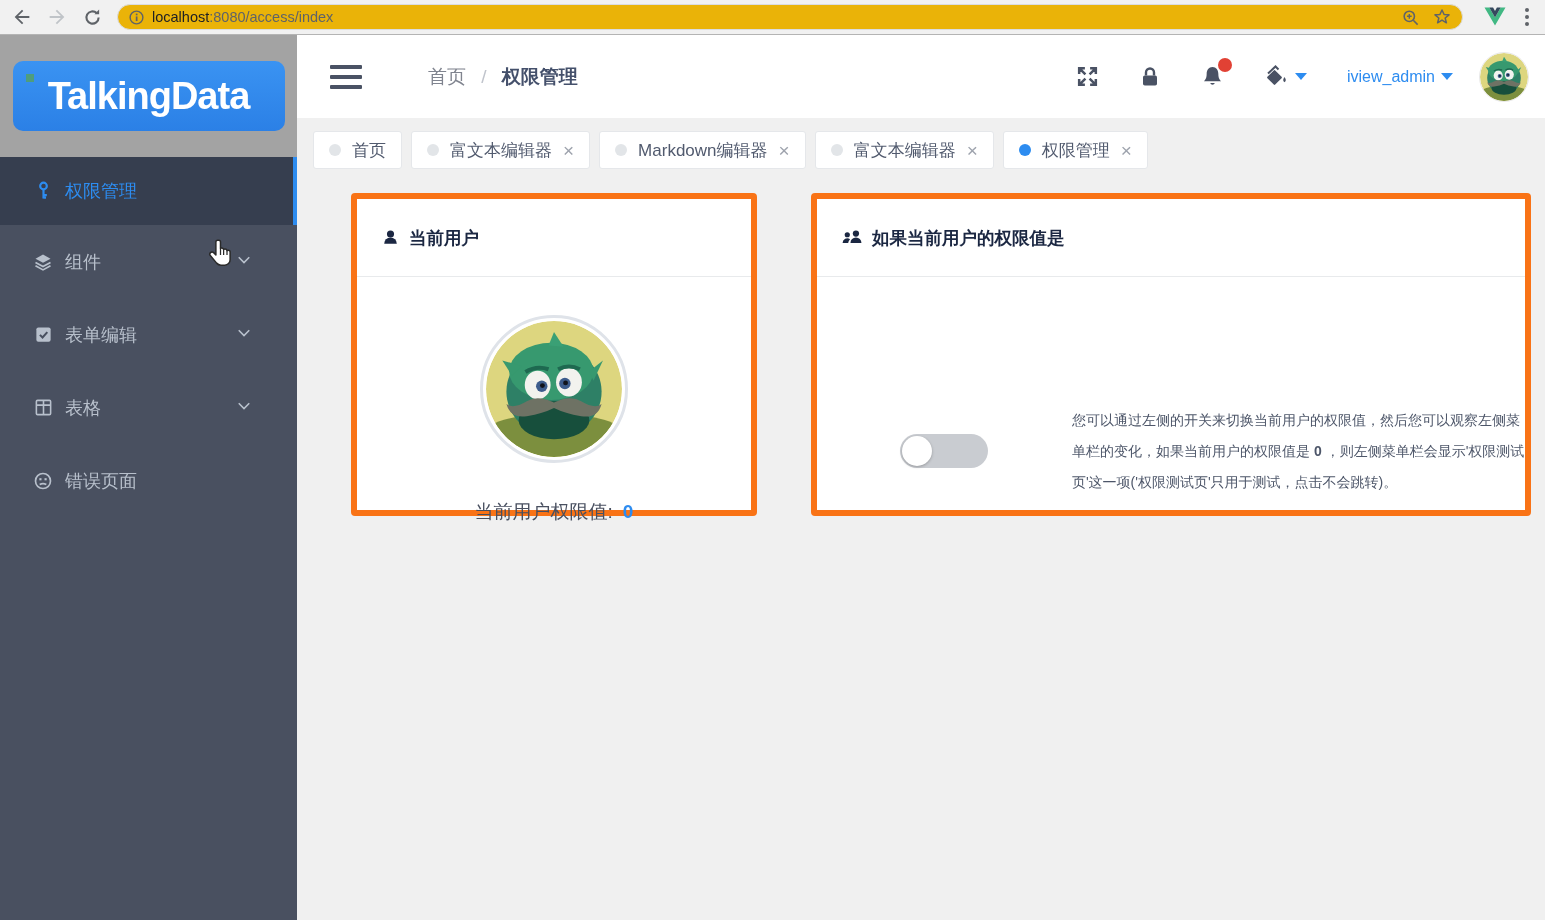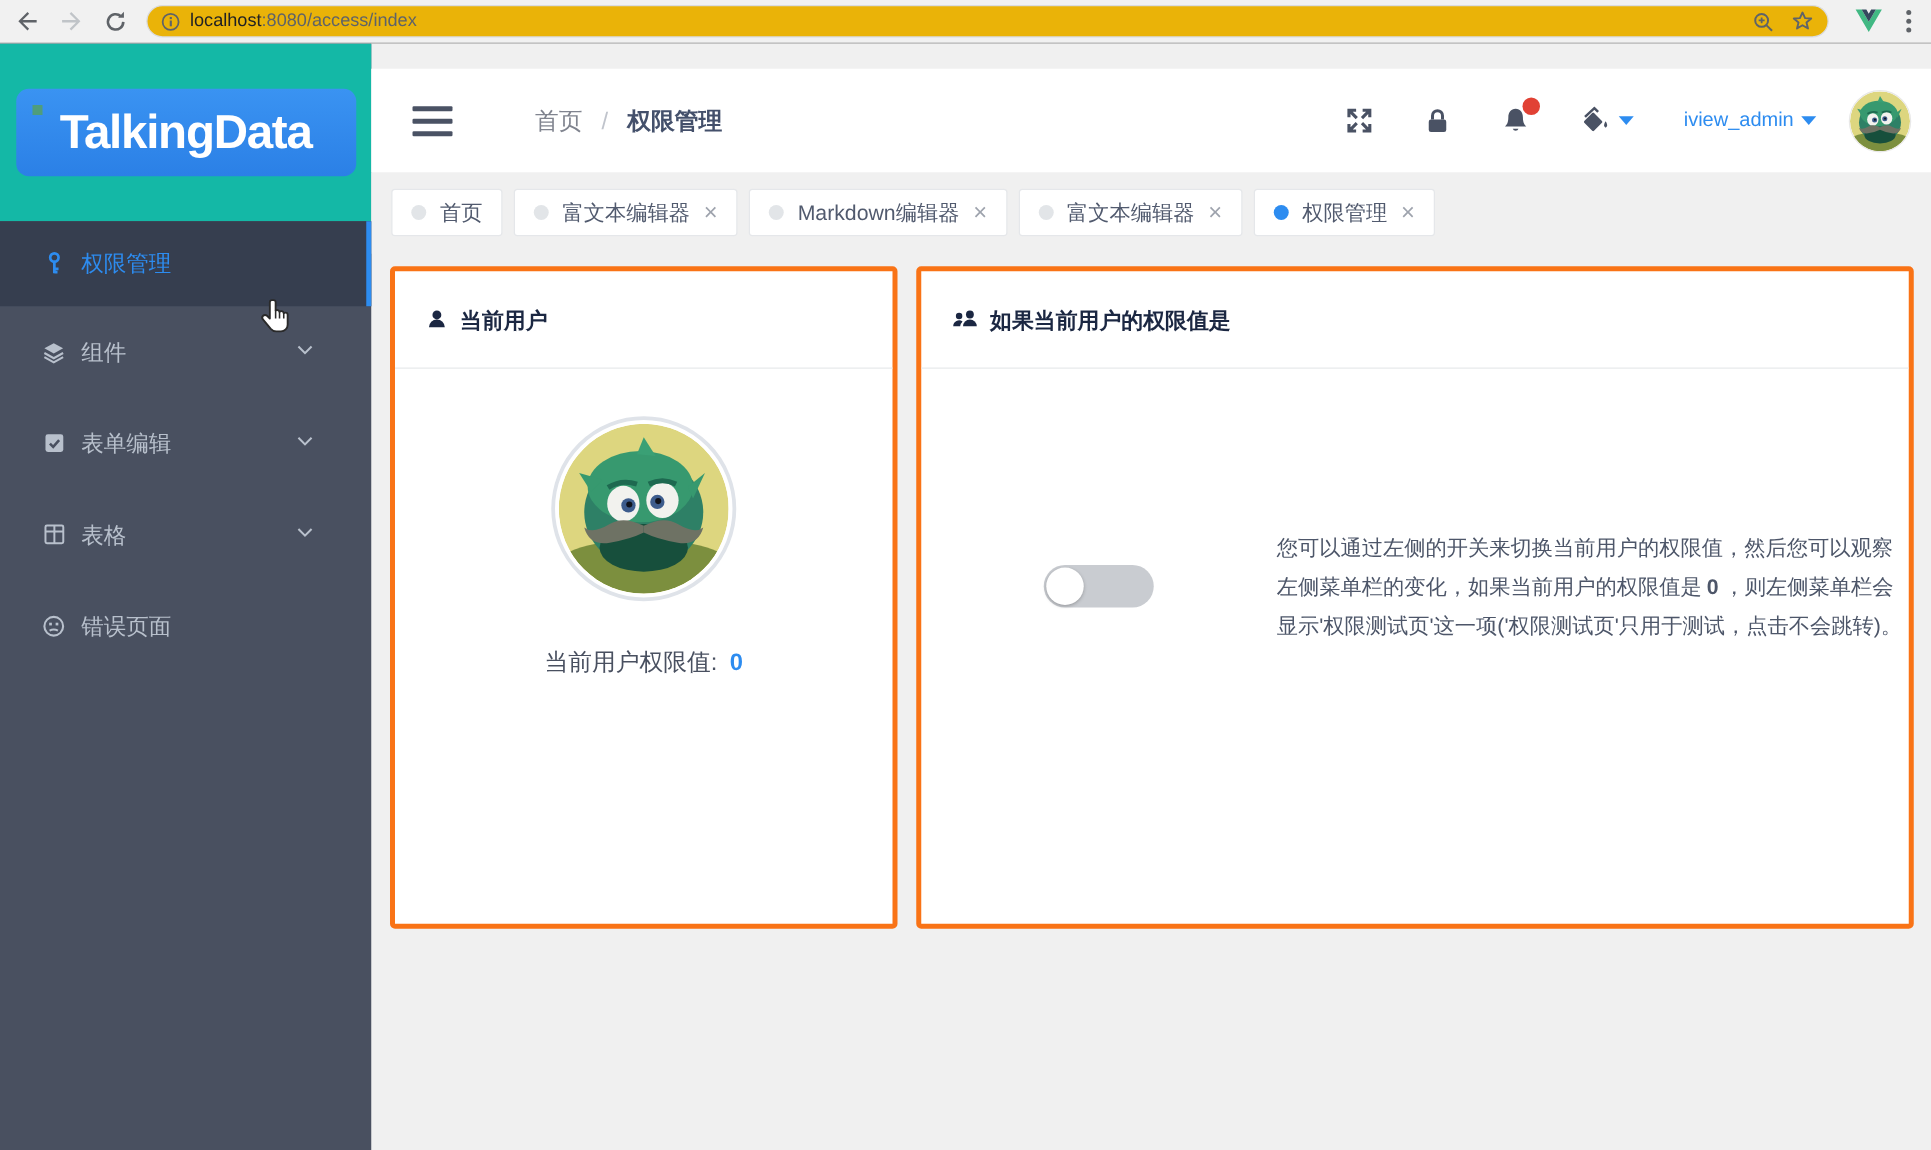--- a/index.html
+++ b/index.html
@@ -19,40 +19,40 @@
   .url-action { margin-left:12px; display:flex; align-items:center; cursor:pointer; }
   .ext-icon { margin:0 10px; display:flex; align-items:center; cursor:pointer; }
   .kebab { display:flex; flex-direction:column; gap:3px; padding:4px 8px; cursor:pointer; }
   .kebab i { width:4px; height:4px; border-radius:50%; background:#5f6368; }
 
   
   .app { display:flex; height:885px; }
 
   
   .sidebar { width:297px; background:#495060; flex:none; display:flex; flex-direction:column; }
-  .logo-wrap { height:142px; background:#14b8a6; display:flex; align-items:center; justify-content:center; }
+  .logo-wrap { height:122px; background:#a3a3a3; display:flex; align-items:center; justify-content:center; }
   .logo { position:relative; width:272px; height:70px; border-radius:10px;
     background:linear-gradient(180deg,#3a93f2,#2b80e6);
     display:flex; align-items:center; justify-content:center;
     color:#fff; font-size:38px; font-weight:bold; letter-spacing:-1px; cursor:pointer; }
   .logo i { position:absolute; left:13px; top:13px; width:8px; height:8px; background:#4f9d7c; }
   .menu { flex:1; }
   .menu-item { height:73px; display:flex; align-items:center; padding-left:33px;
     color:#b8c0cc; font-size:18px; cursor:pointer; position:relative; }
   .menu-item .mi-icon { width:20px; height:20px; margin-right:12px; display:flex;
     align-items:center; justify-content:center; }
   .menu-item.active { height:68px; background:#363e4f; color:#2d8cf0; }
   .menu-item.active::after { content:""; position:absolute; right:0; top:0; bottom:0;
     width:4px; background:#2d8cf0; }
   .mi-caret { position:absolute; right:44px; top:50%; transform:translateY(-50%); }
 
   
   .main { flex:1; display:flex; flex-direction:column; min-width:0; }
   .topbar { height:83px; background:#fff; display:flex; align-items:center;
-    padding:0 16px 0 33px;margin-top:20px; }
+    padding:0 16px 0 33px; }
   .hamburger { width:32px; height:24px; display:flex; flex-direction:column;
     justify-content:space-between; cursor:pointer; }
   .hamburger i { display:block; height:4px; background:#4a5264; border-radius:1px; }
   .breadcrumb { margin-left:66px; font-size:19px; }
   .bc-root { color:#80848f; cursor:pointer; }
   .bc-sep { color:#c0c4cc; margin:0 10px; }
   .bc-cur { color:#44506b; font-weight:bold; }
   .tb-spacer { flex:1; }
   .tb-icon { margin-left:38px; position:relative; display:flex; align-items:center; cursor:pointer; }
   .badge-dot { position:absolute; top:-6px; right:-7px; width:14px; height:14px;
@@ -68,39 +68,39 @@
   .tabbar { height:65px; background:#f0f0f0; padding:13px 0 0 16px; display:flex; gap:9px; }
   .tag { height:38px; background:#fff; border:1px solid #e5e7ea; border-radius:3px;
     display:inline-flex; align-items:center; padding:0 15px; font-size:17px; color:#515a6e;
     cursor:pointer; white-space:nowrap; }
   .tag .dot { width:12px; height:12px; border-radius:50%; background:#e2e5e8; margin-right:11px; }
   .tag.active .dot { background:#2d8cf0; }
   .tag .close { margin-left:11px; color:#9ea3ad; font-size:19px; line-height:1; cursor:pointer; }
 
   
   .content { flex:1; padding:10px 14px 0 15px; display:flex; gap:15px; align-items:flex-start; }
-  .card { background:#fff; border:4px solid #f97316; border-radius:4px; height:530px; }
+  .card { background:#fff; border:6px solid #f97316; border-radius:4px; height:323px;margin-left:39px; }
   .card-left { width:406px; flex:none; }
   .card-right { flex:1; min-width:0; }
   .card-header { height:78px; display:flex; align-items:center; padding:0 24px;
     font-size:17.5px; font-weight:bold; color:#1b2742; border-bottom:1px solid #e8eaec; }
   .card-header .ch-icon { margin-right:9px; display:flex; align-items:center; }
   .cl-body { text-align:center; }
   .avatar-lg { margin:38px auto 0; width:148px; height:148px; border-radius:50%;
     border:3px solid #dfe3e9; background:#fff; padding:3px; }
   .avatar-lg .inner { width:136px; height:136px; border-radius:50%; overflow:hidden; }
   .caption { margin-top:36px; font-size:19px; color:#495060; }
   .caption b { color:#2d8cf0; margin-left:10px; font-size:19px; }
   .cr-body { height:348px; display:flex; align-items:center; }
   .switch-zone { width:36%; display:flex; justify-content:center; flex:none; }
   .iswitch { width:88px; height:34px; border-radius:17px; background:#c9ccd1; position:relative;
     cursor:pointer; }
   .iswitch .knob { position:absolute; left:2px; top:2px; width:30px; height:30px; border-radius:50%;
     background:#fff; box-shadow:0 1px 3px rgba(0,0,0,.25); }
-  .demo-text { flex:1; max-width:520px; font-size:17px; line-height:31px;
+  .demo-text { flex:1; max-width:520px; font-size:14px; line-height:31px;
     color:#4d5669; }
   .demo-text b { margin:0 4px; }
 
   .cursor { position:absolute; left:206px; top:238px; pointer-events:none; }
 </style>
 </head>
 <body>
 
 <div class="browser-bar">
   <span class="nav-btn">

